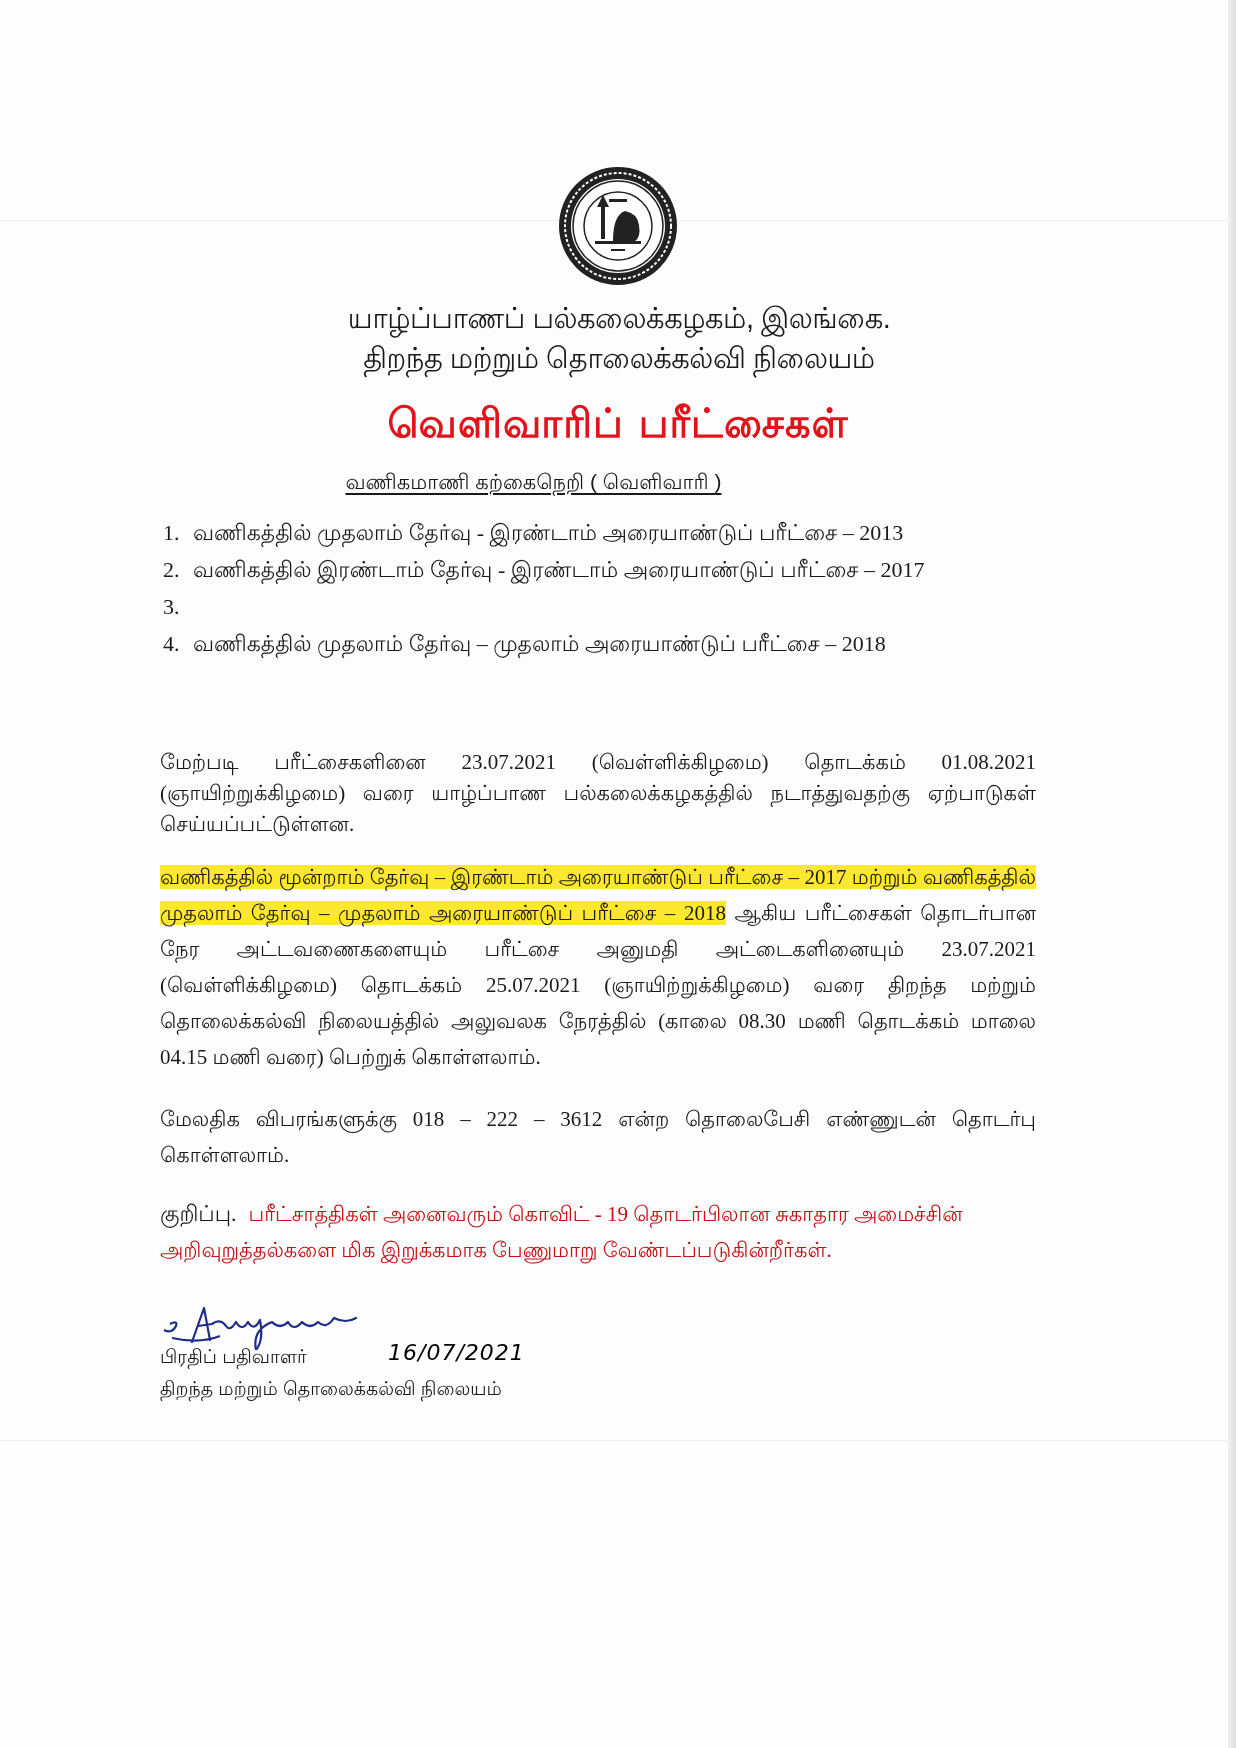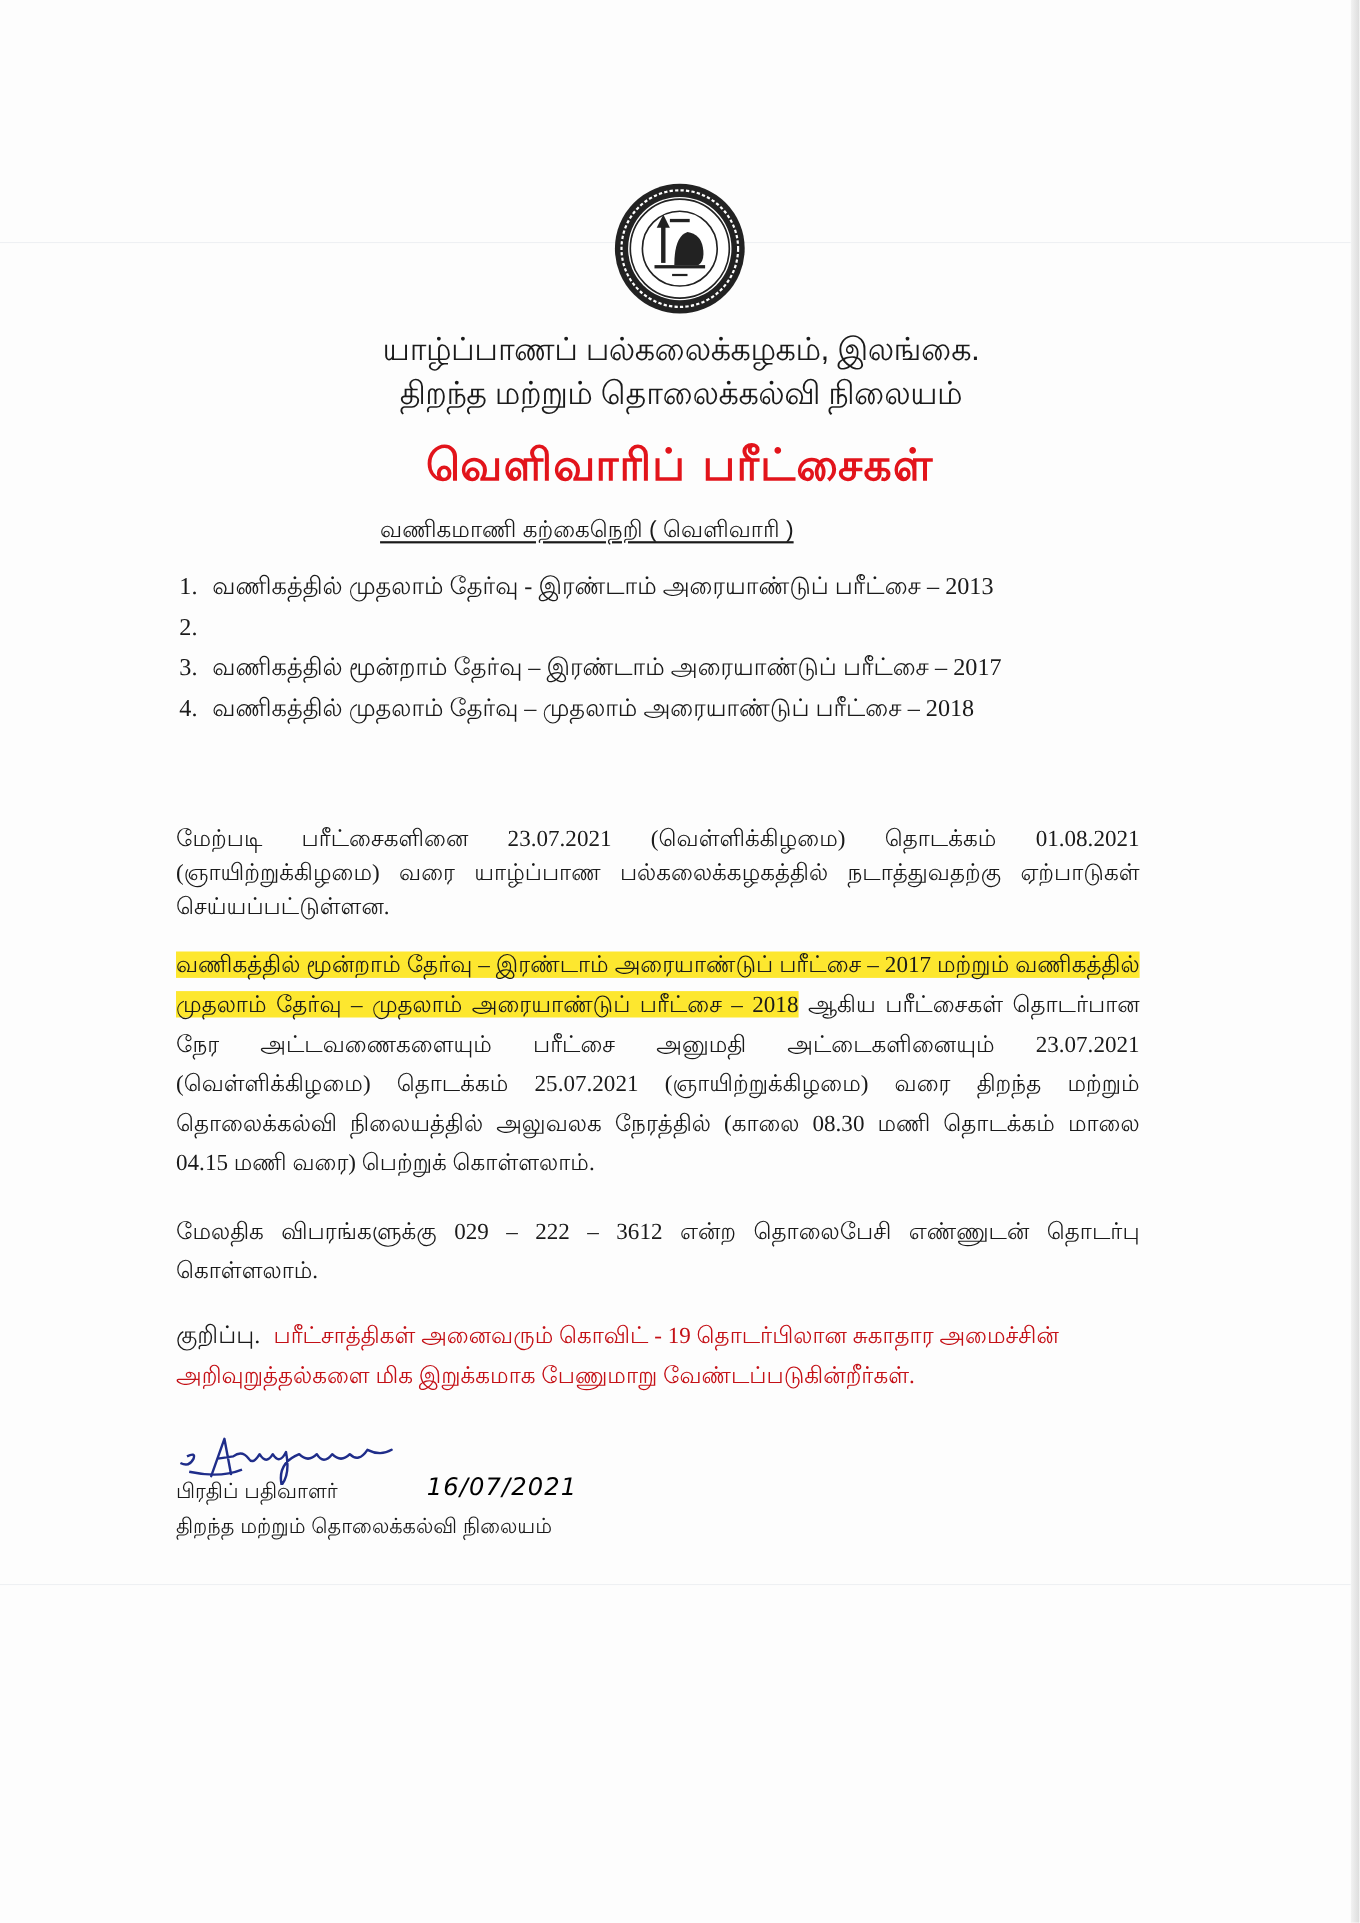--- a/index.html
+++ b/index.html
@@ -74,36 +74,36 @@
 
 <div class="course"><span>வணிகமாணி கற்கைநெறி ( வெளிவாரி )</span></div>
 
 <ol class="exam-list">
   <li>
       <span class="num">1.</span>
       <span>வணிகத்தில் முதலாம் தேர்வு - இரண்டாம் அரையாண்டுப் பரீட்சை – 2013</span>
     </li>
   <li>
       <span class="num">2.</span>
+      <span>வணிகத்தில் இரண்டாம் தேர்வு - இரண்டாம் அரையாண்டுப் பரீட்சை – 2017</span>
     </li>
   <li>
       <span class="num">3.</span>
-      <span>வணிகத்தில் மூன்றாம் தேர்வு – இரண்டாம் அரையாண்டுப் பரீட்சை – 2017</span>
     </li>
   <li>
       <span class="num">4.</span>
       <span>வணிகத்தில் முதலாம் தேர்வு – முதலாம் அரையாண்டுப் பரீட்சை – 2018</span>
     </li>
 </ol>
 
 <p class="para p1">மேற்படி பரீட்சைகளினை 23.07.2021 (வெள்ளிக்கிழமை) தொடக்கம் 01.08.2021 (ஞாயிற்றுக்கிழமை) வரை யாழ்ப்பாண பல்கலைக்கழகத்தில் நடாத்துவதற்கு ஏற்பாடுகள் செய்யப்பட்டுள்ளன.</p>
 
 <p class="para p2"><span class="hl">வணிகத்தில் மூன்றாம் தேர்வு – இரண்டாம் அரையாண்டுப் பரீட்சை – 2017 மற்றும் வணிகத்தில் முதலாம் தேர்வு – முதலாம் அரையாண்டுப் பரீட்சை – 2018</span><span> ஆகிய பரீட்சைகள் தொடர்பான நேர அட்டவணைகளையும் பரீட்சை அனுமதி அட்டைகளினையும் 23.07.2021 (வெள்ளிக்கிழமை) தொடக்கம் 25.07.2021 (ஞாயிற்றுக்கிழமை) வரை திறந்த மற்றும் தொலைக்கல்வி நிலையத்தில் அலுவலக நேரத்தில் (காலை 08.30 மணி தொடக்கம் மாலை 04.15 மணி வரை) பெற்றுக் கொள்ளலாம்.</span></p>
 
-<p class="para p3">மேலதிக விபரங்களுக்கு 029 – 222 – 3612 என்ற தொலைபேசி எண்ணுடன் தொடர்பு கொள்ளலாம்.</p>
+<p class="para p3">மேலதிக விபரங்களுக்கு 018 – 222 – 3612 என்ற தொலைபேசி எண்ணுடன் தொடர்பு கொள்ளலாம்.</p>
 
 <p class="note"><span class="label">குறிப்பு.</span><span class="body">பரீட்சாத்திகள் அனைவரும் கொவிட் - 19 தொடர்பிலான சுகாதார அமைச்சின் அறிவுறுத்தல்களை மிக இறுக்கமாக பேணுமாறு வேண்டப்படுகின்றீர்கள்.</span></p>
 
 <svg class="sig" viewBox="0 0 300 50">
   <path d="M4 30 Q12 34 16 26 Q18 20 10 24 M12 38 Q40 44 60 36" fill="none" stroke="#1f2d8a" stroke-width="2.2"></path>
   <path d="M32 42 L44 8 L50 40 M38 26 L52 24 Q60 18 66 26 Q70 32 76 22 Q82 32 88 22 Q94 32 100 20 Q104 40 96 50 Q92 30 112 22 Q120 30 128 22 Q134 32 142 22 Q150 30 158 22 Q166 30 174 18 Q186 24 196 18" fill="none" stroke="#1f2d8a" stroke-width="2.2" stroke-linecap="round" stroke-linejoin="round"></path>
 </svg>
 <div class="sig-date">16/07/2021</div>
 
 <div class="signer signer-title">பிரதிப் பதிவாளர்</div>

